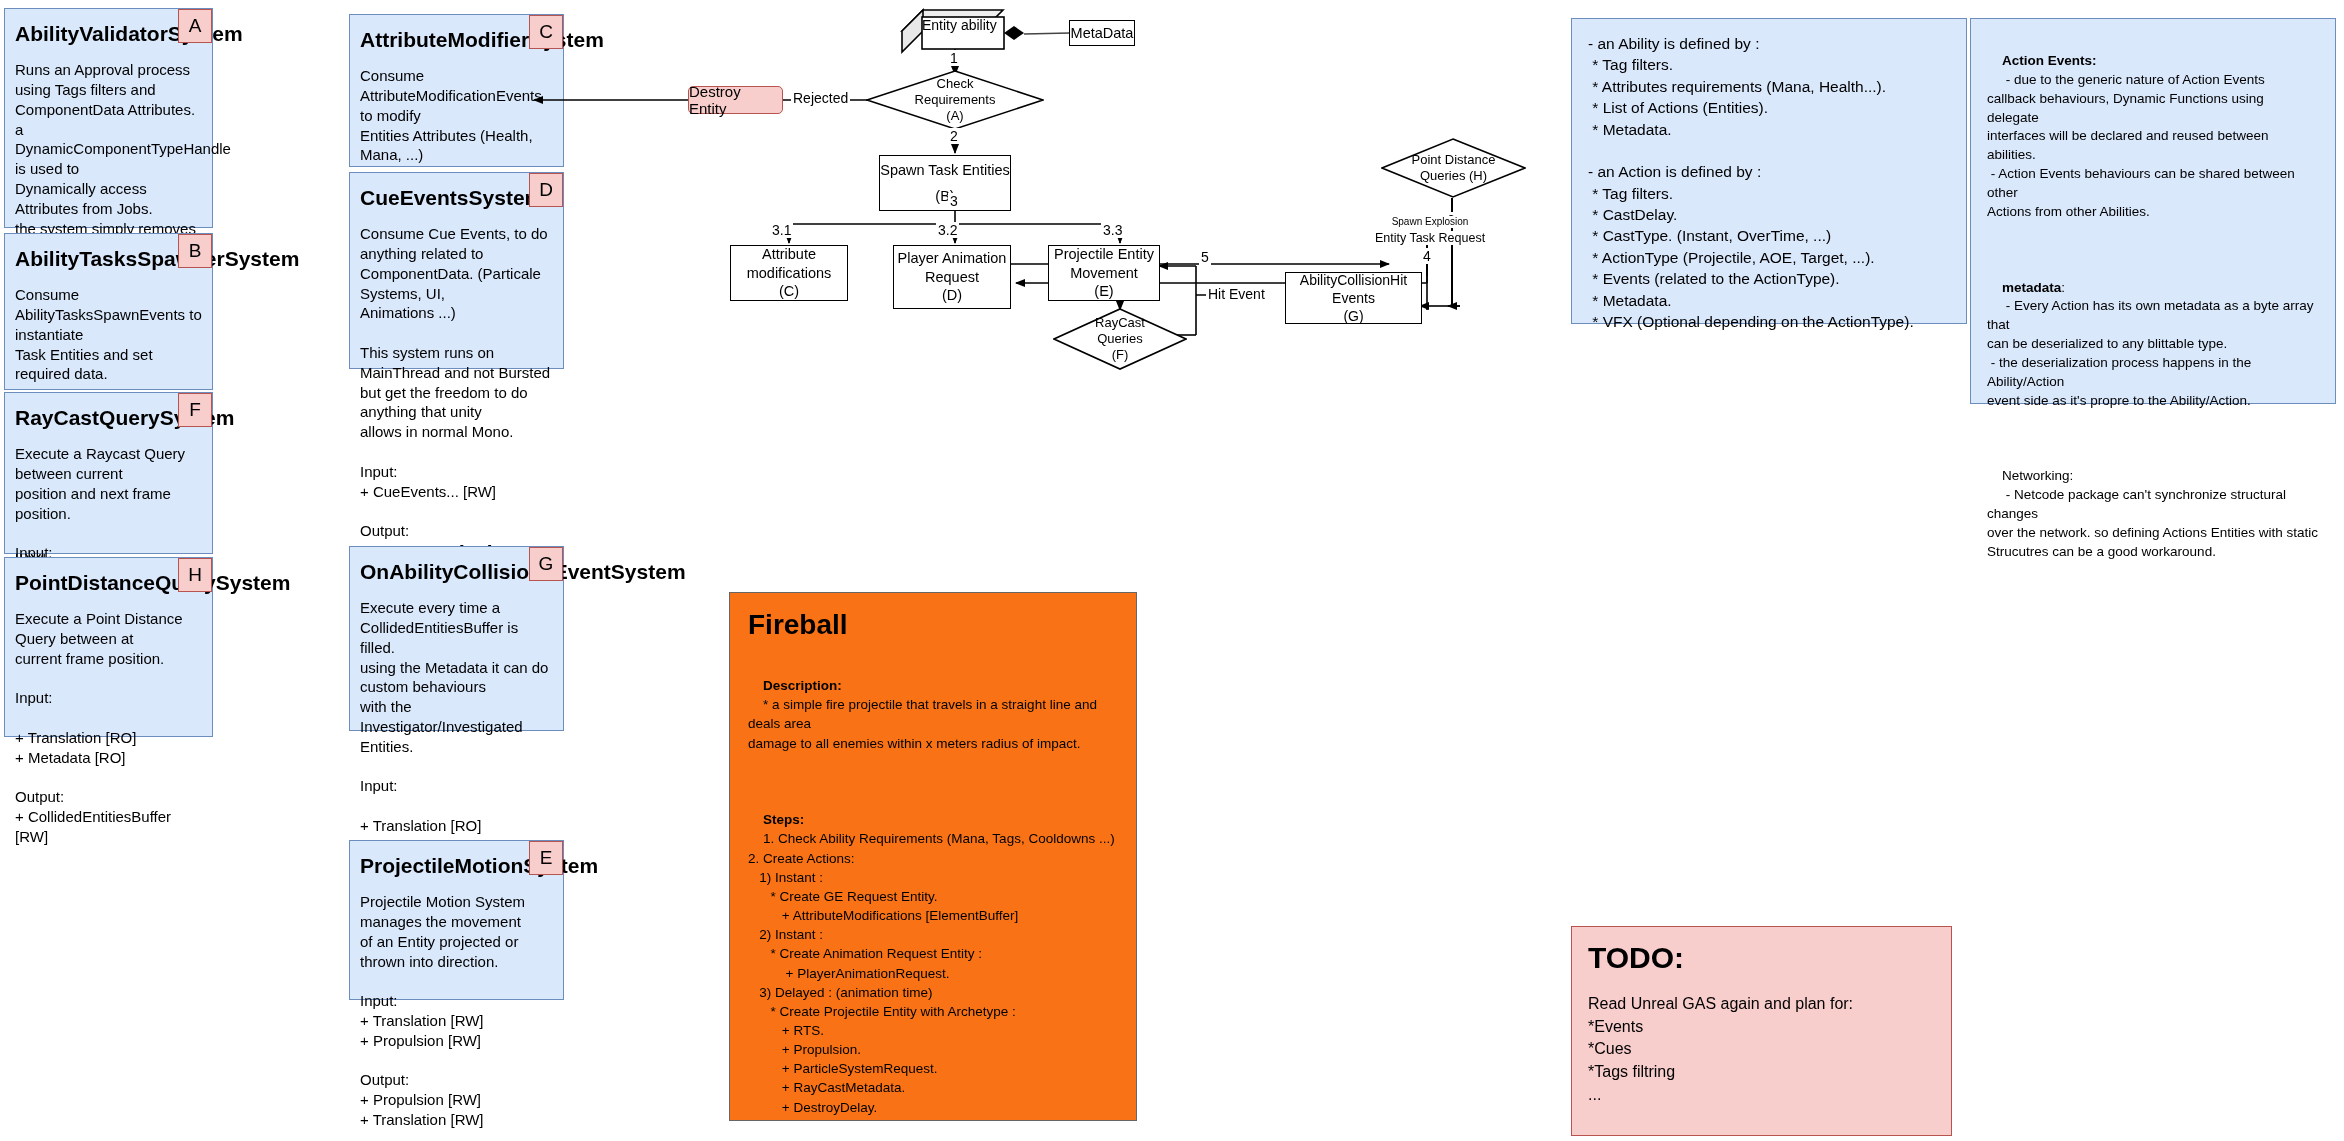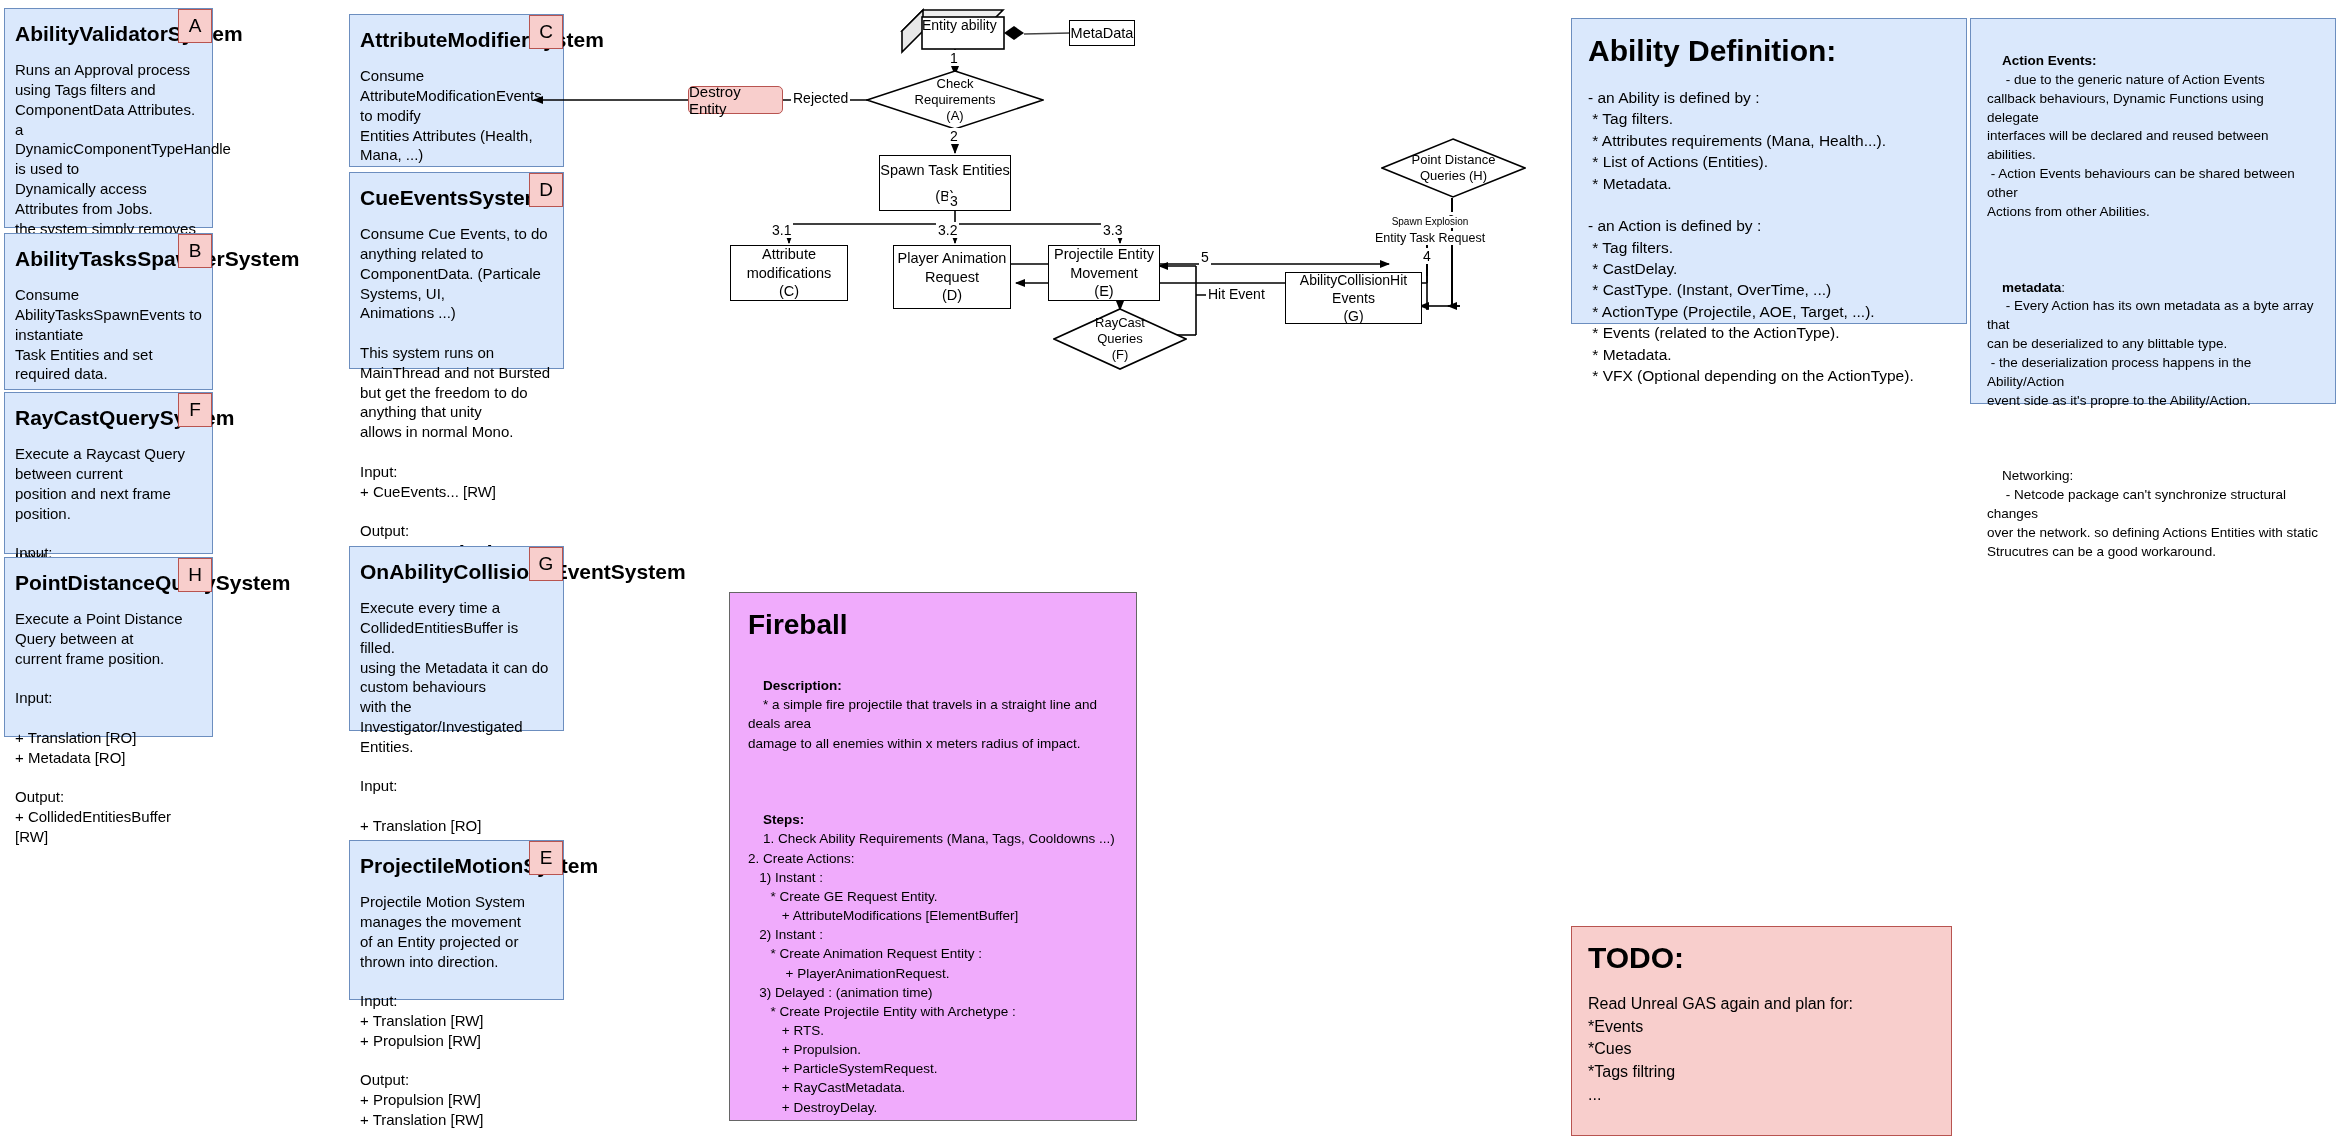--- a/index.html
+++ b/index.html
@@ -7,21 +7,21 @@
        font-family:"Liberation Sans","DejaVu Sans",sans-serif;
        color:#000;-webkit-font-smoothing:antialiased;}
   .panel{position:absolute;box-sizing:border-box;background:#dae8fc;border:1px solid #6c8ebf;}
   .panel h2{margin:0 0 14px 0;font-size:21px;font-weight:bold;line-height:1.2;}
   .panel .body{font-size:15px;line-height:1.32;white-space:pre-wrap;}
   .tag{position:absolute;top:0;right:0;width:34px;height:34px;background:#f8cecc;
        border:1px solid #b85450;box-sizing:border-box;display:flex;align-items:center;
        justify-content:center;font-size:19px;color:#000;}
   .bigpanel h2{font-size:30px;font-weight:bold;margin:0 0 18px 0;}
   .bigpanel .body{font-size:15.5px;line-height:1.38;white-space:pre-wrap;}
-  .greypanel{position:absolute;box-sizing:border-box;background:#f0abfc;border:1px solid #666666;}
+  .greypanel{position:absolute;box-sizing:border-box;background:#f97316;border:1px solid #666666;}
   .greypanel h2{margin:0 0 16px 0;font-size:28px;font-weight:bold;}
   .greypanel .body{font-size:13.5px;line-height:1.42;white-space:pre-wrap;}
   .greypanel .body b{font-weight:bold;}
   .redpanel{position:absolute;box-sizing:border-box;background:#f8cecc;border:1px solid #b85450;}
   .redpanel h2{margin:0 0 18px 0;font-size:30px;font-weight:bold;}
   .redpanel .body{font-size:16px;line-height:1.42;white-space:pre-wrap;}
 
   
   #flow{position:absolute;left:0;top:0;width:2344px;height:1141px;pointer-events:none;}
   .node{position:absolute;box-sizing:border-box;display:flex;flex-direction:column;
@@ -161,21 +161,20 @@
 Input:
 + Translation [RW]
 + Propulsion [RW]
 
 Output:
 + Propulsion [RW]
 + Translation [RW]</div>
 </div>
 
 <div class="panel bigpanel" style="left:1571px;top:18px;width:396px;height:306px;padding:14px 16px;">
-  <h2>Ability Definition:</h2>
   <div class="body">- an Ability is defined by :
  * Tag filters.
  * Attributes requirements (Mana, Health...).
  * List of Actions (Entities).
  * Metadata.
 
 - an Action is defined by :
  * Tag filters.
  * CastDelay.
  * CastType. (Instant, OverTime, ...)

